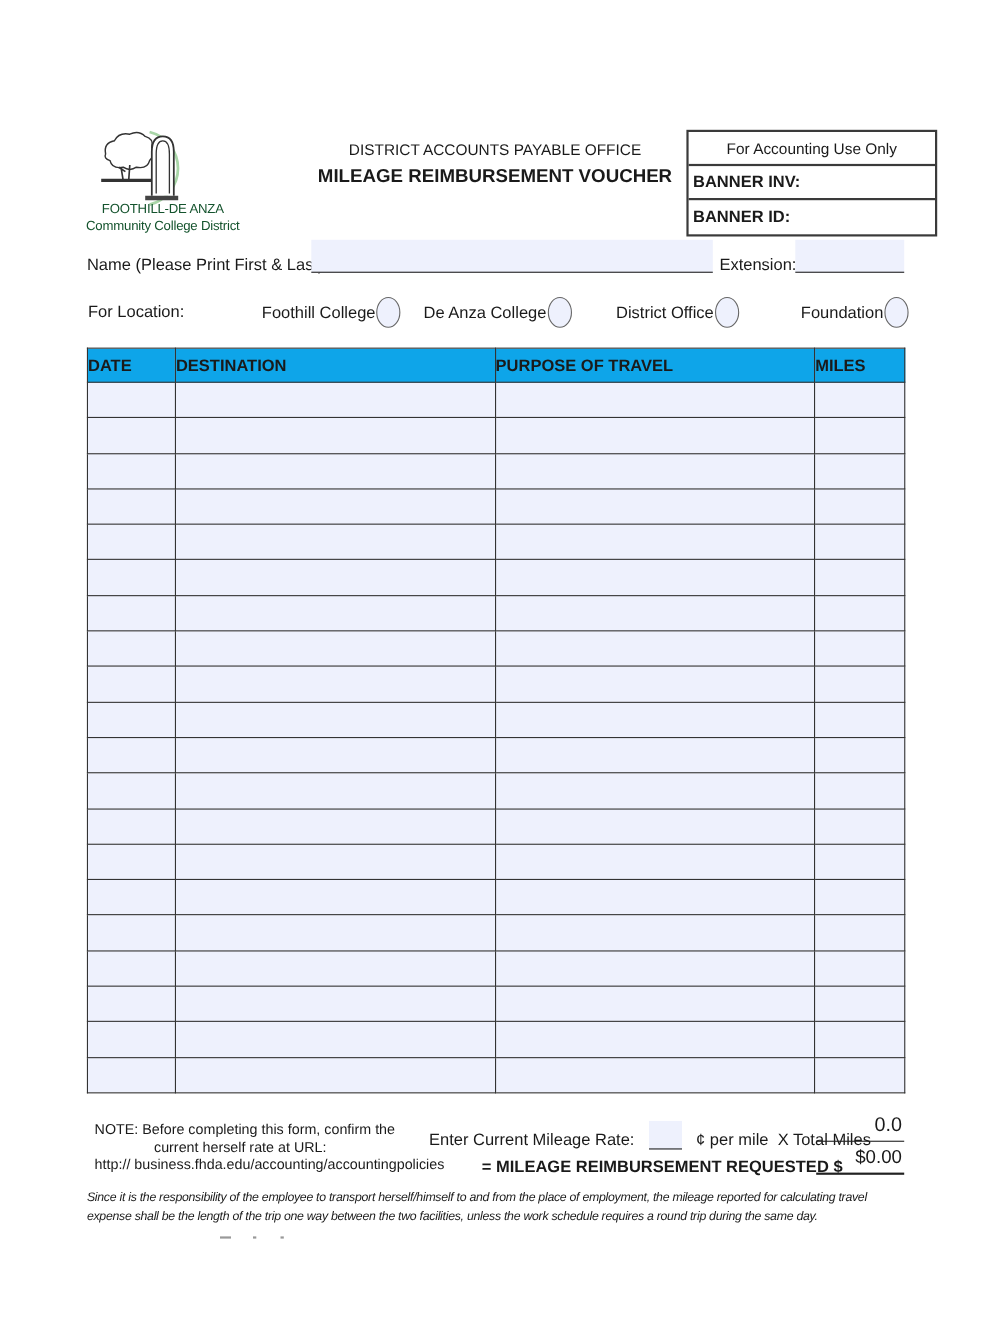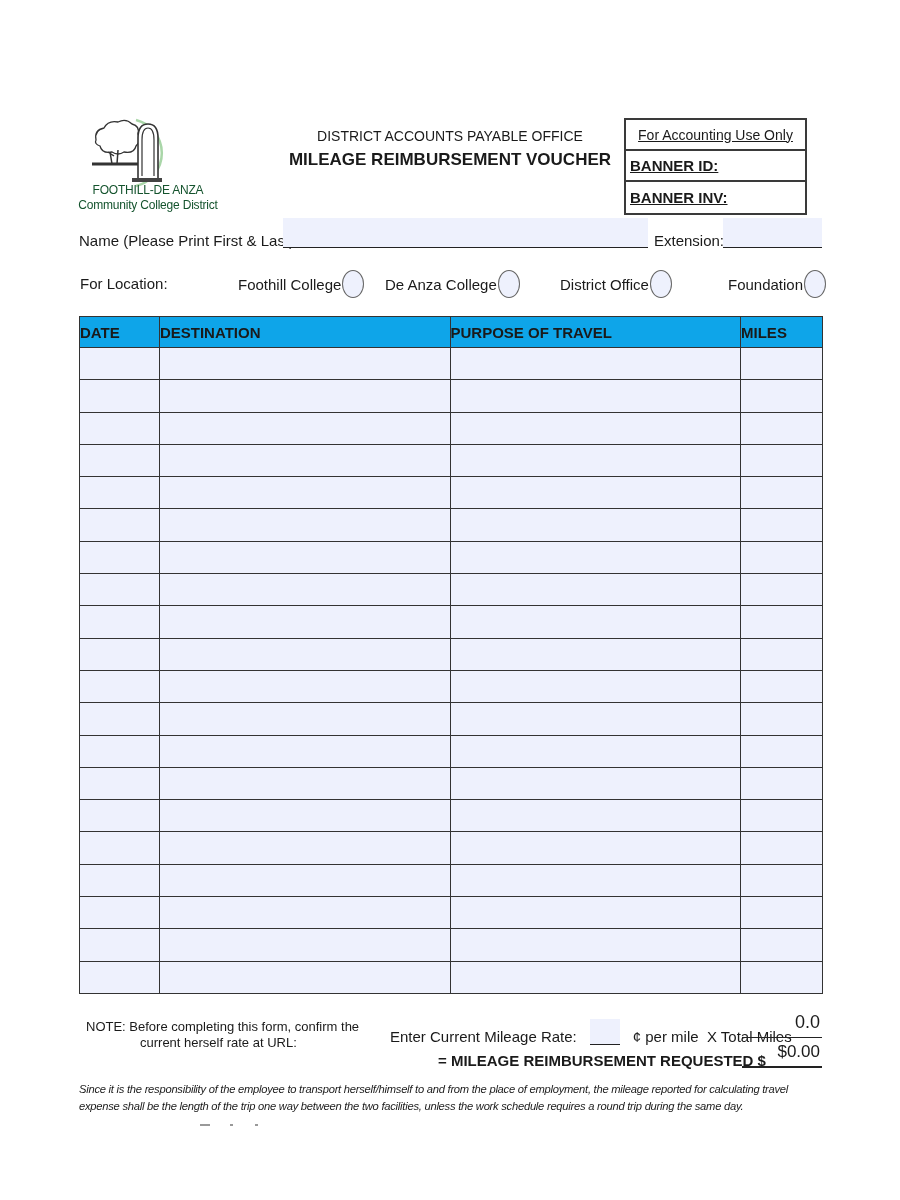--- a/index.html
+++ b/index.html
@@ -11,21 +11,21 @@
     .logo { left: 88px; top: 116px; width: 90px; height: 72px; }
     .logo-text { left: 78px; top: 183px; width: 140px; text-align: center; color: #14532d;
                  font-size: 12px; line-height: 15px; letter-spacing: -0.2px; }
     .logo-text .l2 { display:block; }
 
     
     .office { left: 300px; top: 128px; width: 300px; text-align: center; font-size: 14px; }
     .title { left: 280px; top: 150px; width: 340px; text-align: center; font-size: 17px; font-weight: bold; }
 
     
-    .acct { left: 624px; top: 118px; width: 183px; height: 97px; border: 2px solid #3a3a3a; box-sizing: border-box; text-decoration: underline; }
+    .acct { left: 624px; top: 118px; width: 228px; height: 97px; border: 2px solid #3a3a3a; box-sizing: border-box; }
     .acct .row { height: 31px; border-bottom: 2px solid #3a3a3a; box-sizing: border-box;
                  display:flex; align-items:center; font-size: 15px; padding-left: 4px; }
     .acct .row:last-child { border-bottom: none; }
     .acct .hdr { justify-content: center; font-size: 14px; padding-left: 0; }
     .acct .bold { font-weight: bold; }
 
     
     .name-label { left: 79px; top: 232px; font-size: 15px; }
     .name-field { left: 283px; top: 218px; width: 365px; height: 30px; background: #eef1fd;
                   border-bottom: 1.5px solid #222; box-sizing: border-box; }
@@ -78,24 +78,24 @@
   <span class="l2">FOOTHILL-DE ANZA</span>
   <span class="l2">Community College District</span>
 </div>
 
 <div class="abs office">DISTRICT ACCOUNTS PAYABLE OFFICE</div>
 <div class="abs title">MILEAGE REIMBURSEMENT VOUCHER</div>
 
 <div class="abs acct">
   <div class="row hdr">For Accounting Use Only</div>
   <div class="row bold">
-    <span>BANNER ID:</span>
+    <span>BANNER INV:</span>
   </div>
   <div class="row bold">
-    <span>BANNER INV:</span>
+    <span>BANNER ID:</span>
   </div>
 </div>
 
 <div class="abs name-label">Name (Please Print First &amp; Last):</div>
 <div class="abs name-field"></div>
 <div class="abs ext-label">Extension:</div>
 <div class="abs ext-field"></div>
 
 <div class="abs loc-label">For Location:</div>
 <div class="abs loc-opt" style="left:238px;justify-content:space-between;">
@@ -250,20 +250,21 @@
         <td></td>
         <td></td>
         <td></td>
       </tr>
     </tbody>
 </table>
 
 <div class="abs note">
   <span style="display:block">NOTE:  Before completing this form, confirm the</span>
   <span class="indent">current herself rate at URL:</span>
+  <span style="display:block">http:// business.fhda.edu/accounting/accountingpolicies</span>
 </div>
 
 <div class="abs rate-line">
   <span>Enter Current Mileage Rate:</span>
   <span class="rate-field"></span>
   <span style="white-space:pre">¢ per mile  X Total Miles</span>
 </div>
 <div class="abs miles-field">0.0</div>
 
 <div class="abs req-line">= MILEAGE REIMBURSEMENT REQUESTED $</div>

